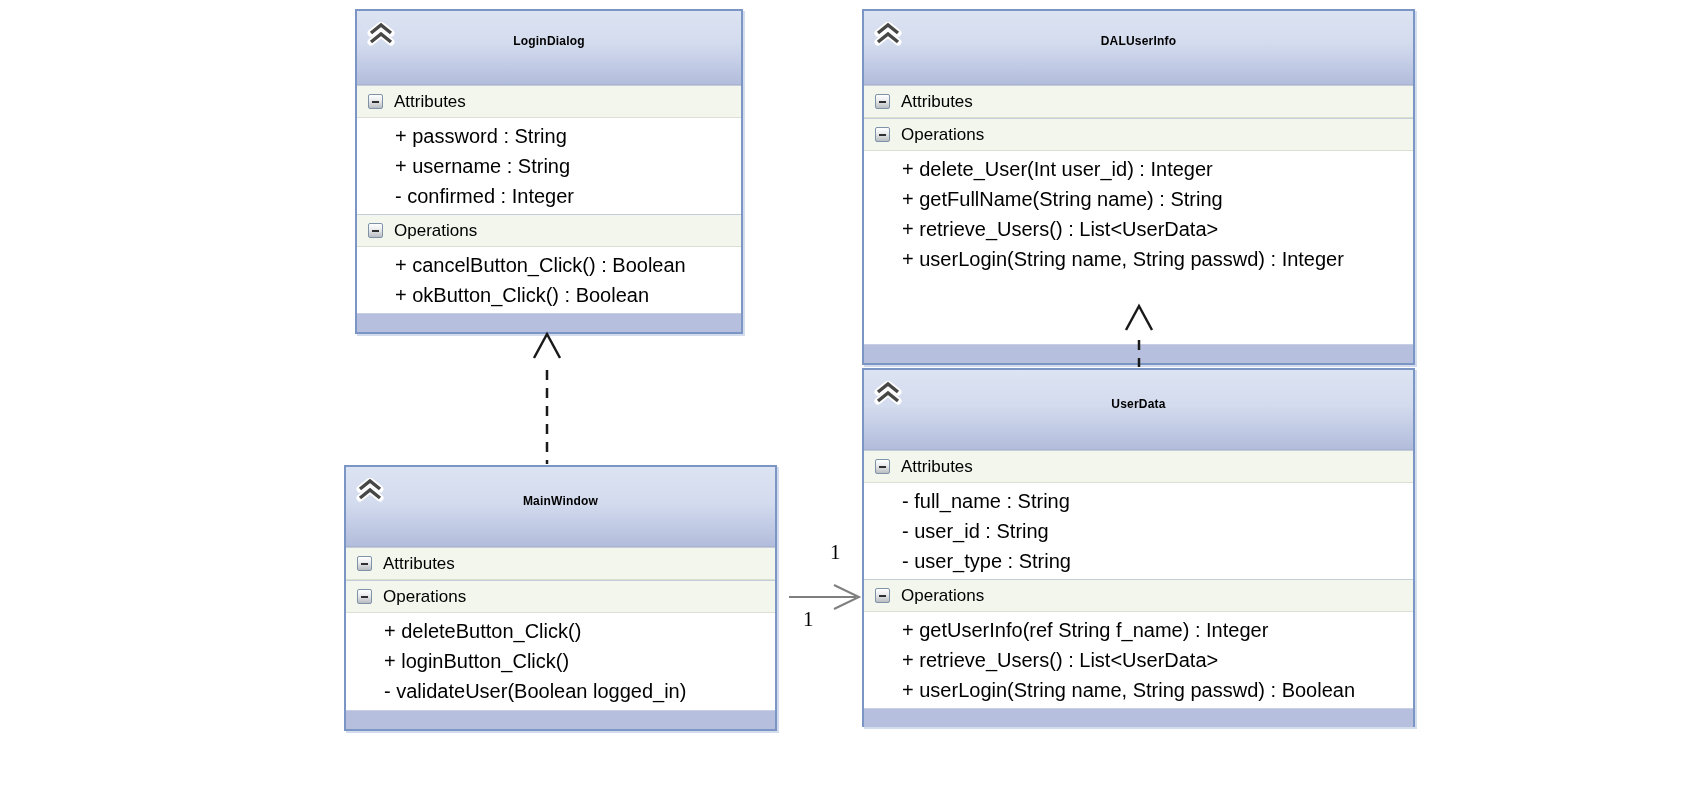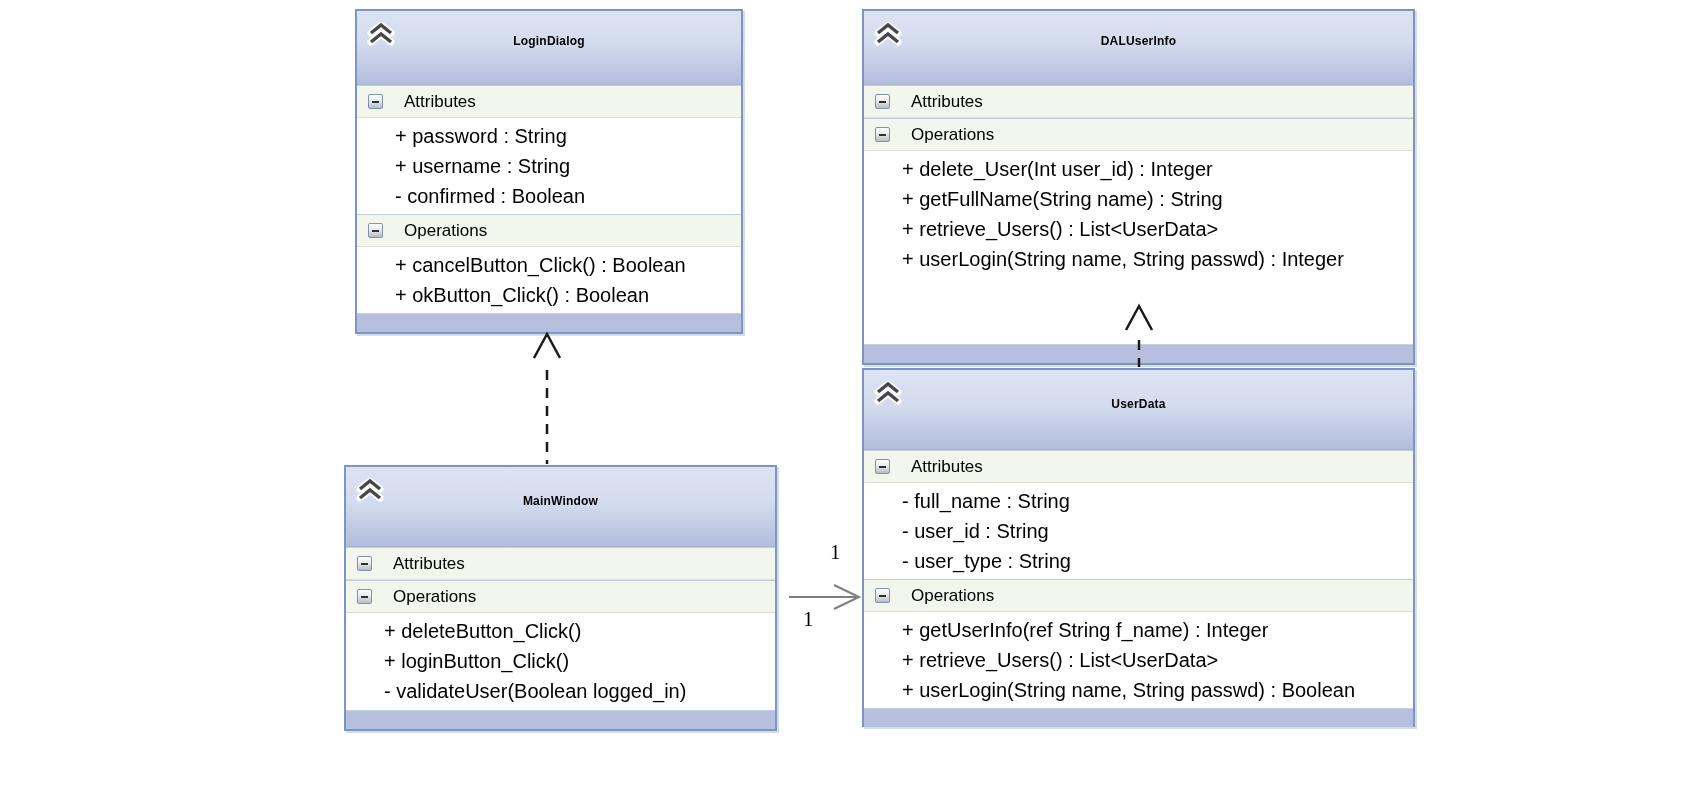--- a/index.html
+++ b/index.html
@@ -49,21 +49,21 @@
   .section-row {
     flex: 0 0 auto;
     box-sizing: border-box;
     height: 33px;
     background: #f3f6ed;
     border-top: 1px solid #c5cdd9;
     border-bottom: 1px solid #dbe0d2;
     display: flex;
     align-items: center;
     padding-left: 11px;
-    gap: 21px;
+    gap: 11px;
     font-size: 17px;
   }
   .minus-box {
     position: relative;
     width: 15px; height: 15px;
     box-sizing: border-box;
     border: 1px solid #7e92a8;
     border-radius: 2px;
     background: linear-gradient(to bottom, #ffffff 0%, #e8eaec 45%, #b9bdc1 100%);
     cursor: pointer;
@@ -126,21 +126,21 @@
       </span>
       <div class="box-title">LoginDialog</div>
     </div>
     <div class="section-row">
       <span class="minus-box"></span>
       <span>Attributes</span>
     </div>
     <div class="members">
       <div class="member-row">+ password : String</div>
       <div class="member-row">+ username : String</div>
-      <div class="member-row">- confirmed : Boolean</div>
+      <div class="member-row">- confirmed : Integer</div>
     </div>
     <div class="section-row">
       <span class="minus-box"></span>
       <span>Operations</span>
     </div>
     <div class="members">
       <div class="member-row">+ cancelButton_Click() : Boolean</div>
       <div class="member-row">+ okButton_Click() : Boolean</div>
     </div>
     <div class="box-footer"></div>

